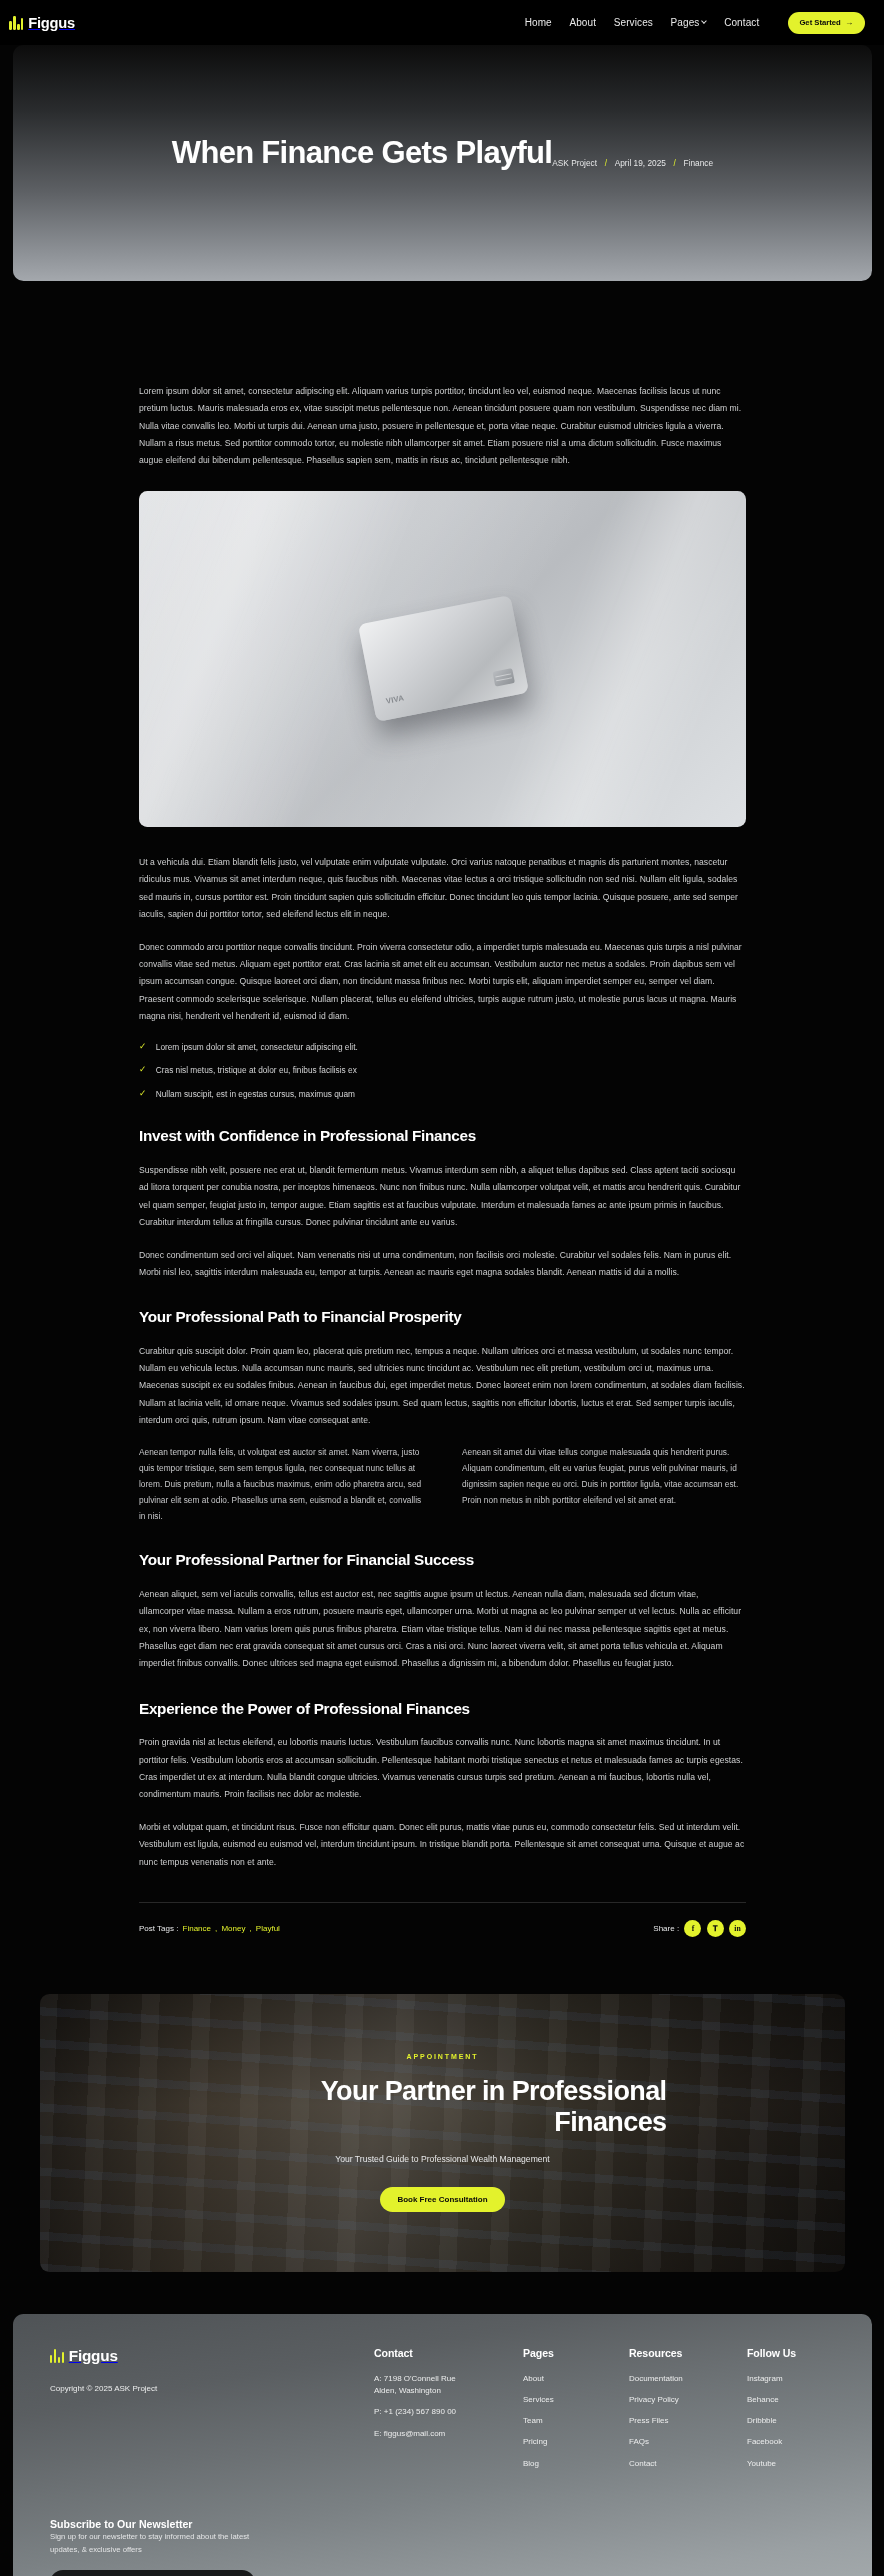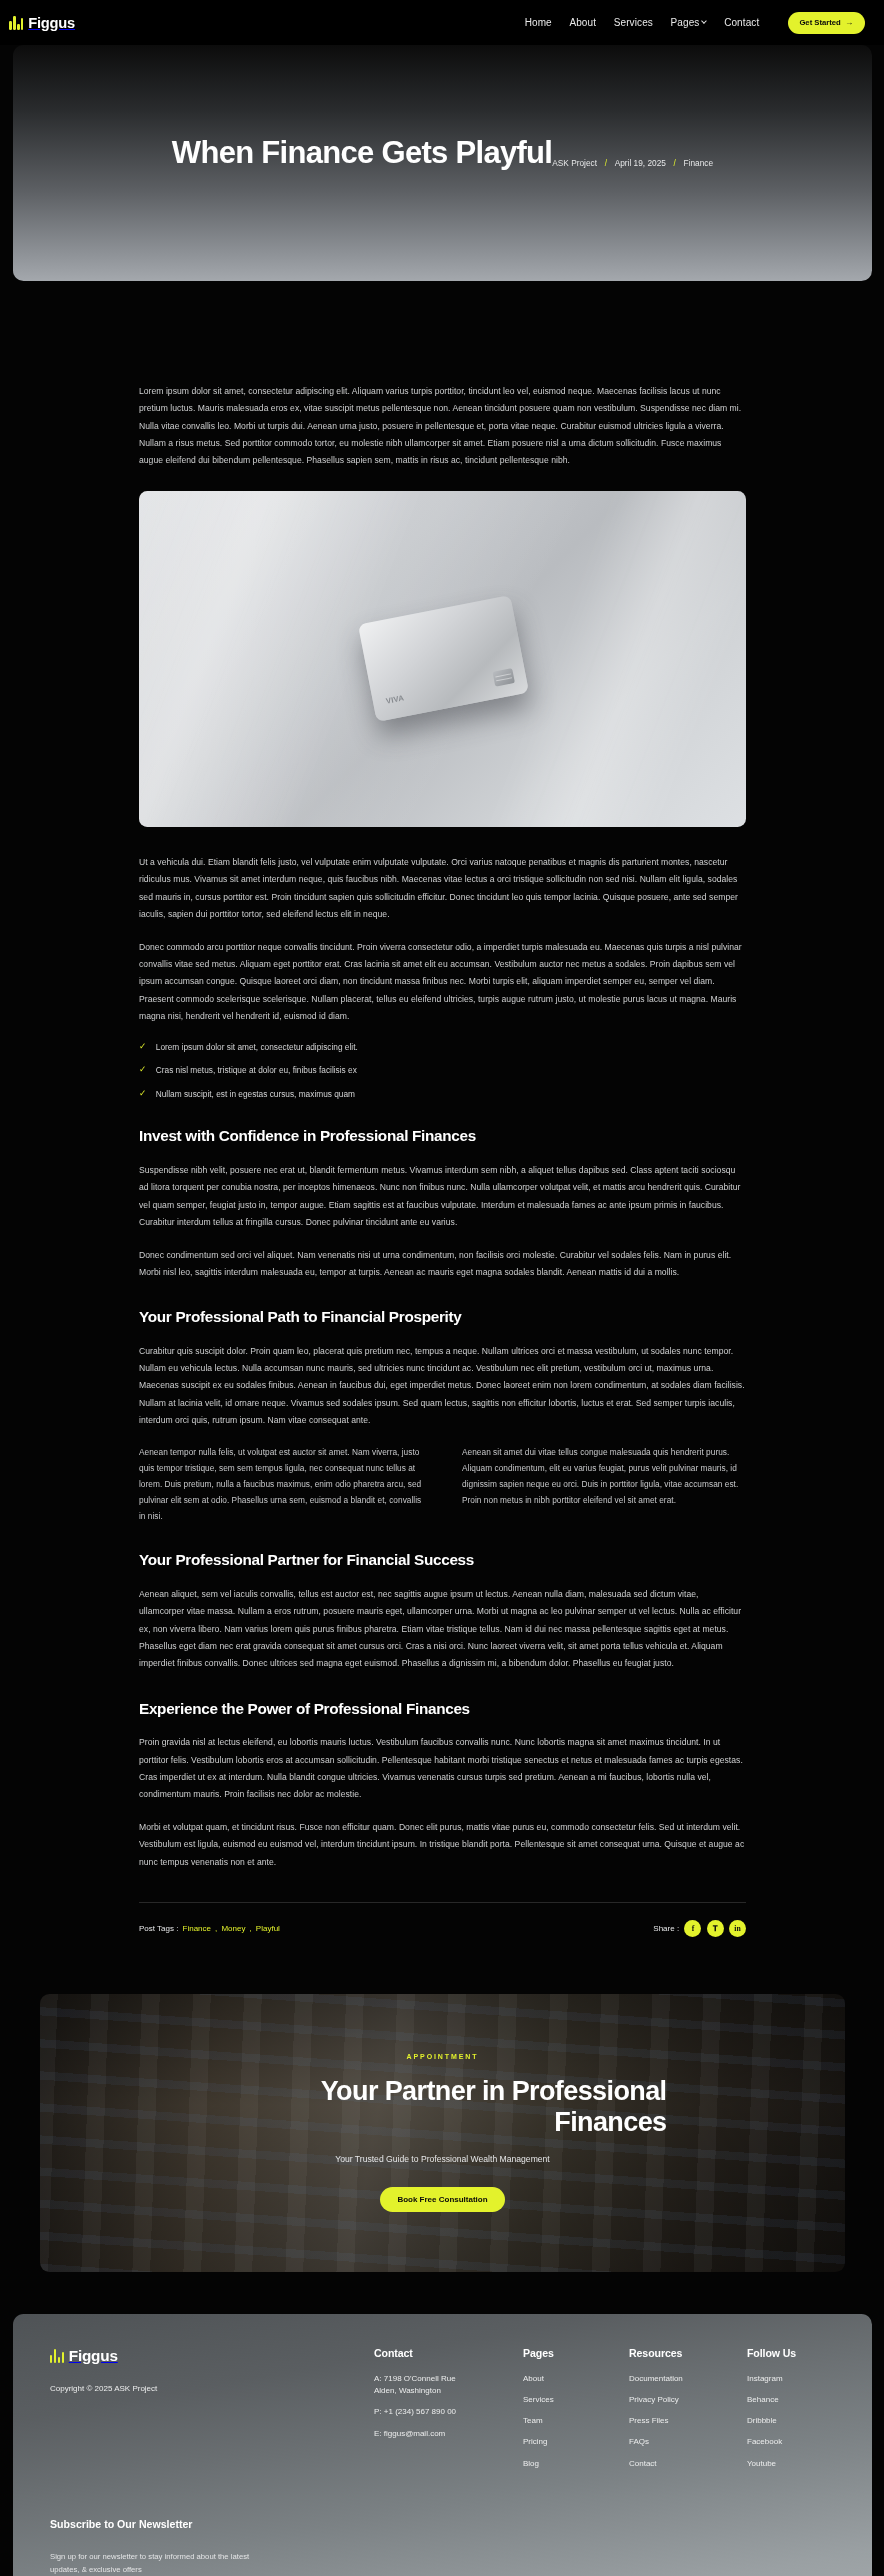--- a/index.html
+++ b/index.html
@@ -182,21 +182,21 @@
   .f-col:nth-child(2){ width:106px; }
   .f-col:nth-child(3){ width:118px; }
   .f-col h4 { font-size:10.6px; font-weight:700; color:#fff; margin-bottom:14px; letter-spacing:-0.1px; }
   .f-col ul { list-style:none; }
   .f-col li { margin-bottom:8.8px; }
   .f-col a, .f-col .line {
     font-size:8px; color:#eceded; text-decoration:none; display:block; line-height:1.55;
   }
 
   .newsletter { margin-top:39px; width:330px; padding-bottom:31px; }
-  .newsletter h4 { font-size:10.6px; font-weight:700; color:#fff; margin-bottom:20px; }
+  .newsletter h4 { font-size:10.6px; font-weight:700; color:#fff; margin-bottom:0; }
   .newsletter p { font-size:7.7px; color:#e4e5e6; line-height:1.72; margin-bottom:14px; max-width:219px; }
   .email-row {
     width:205px; height:26px; background:#18191a; border-radius:14px;
     display:flex; align-items:center; padding:0 10.6px 0 13px;
   }
 </style>
 </head>
 <body>
 
 <div class="page">

